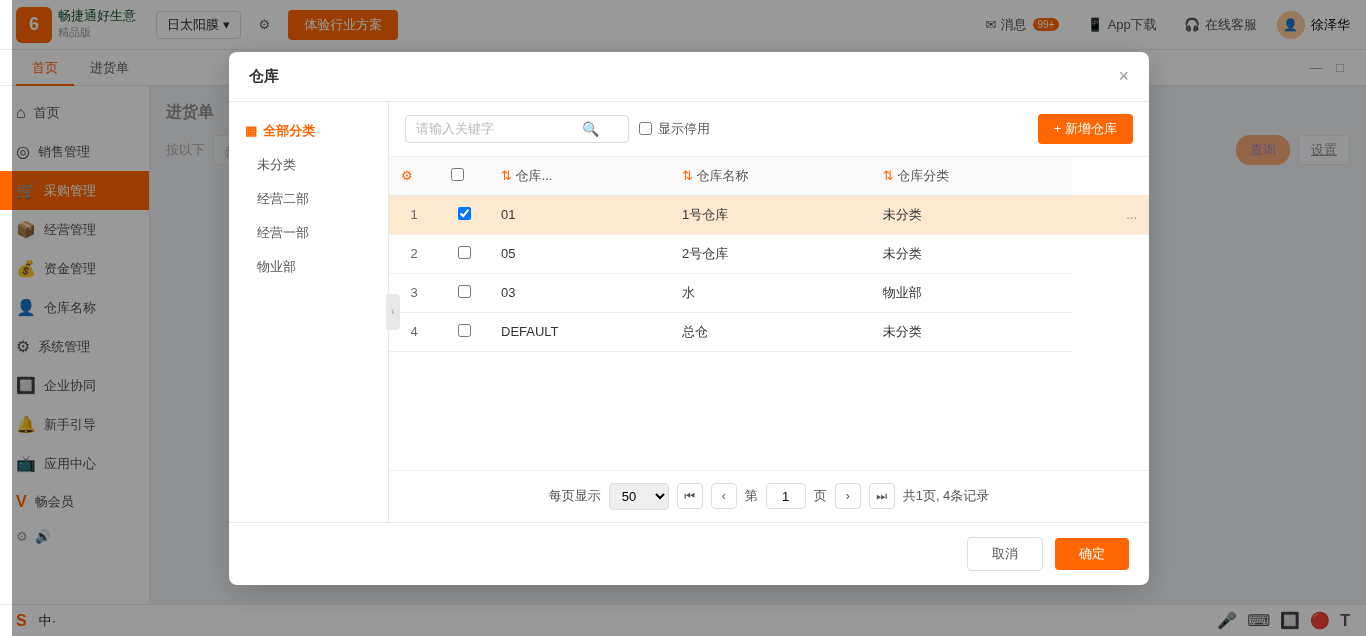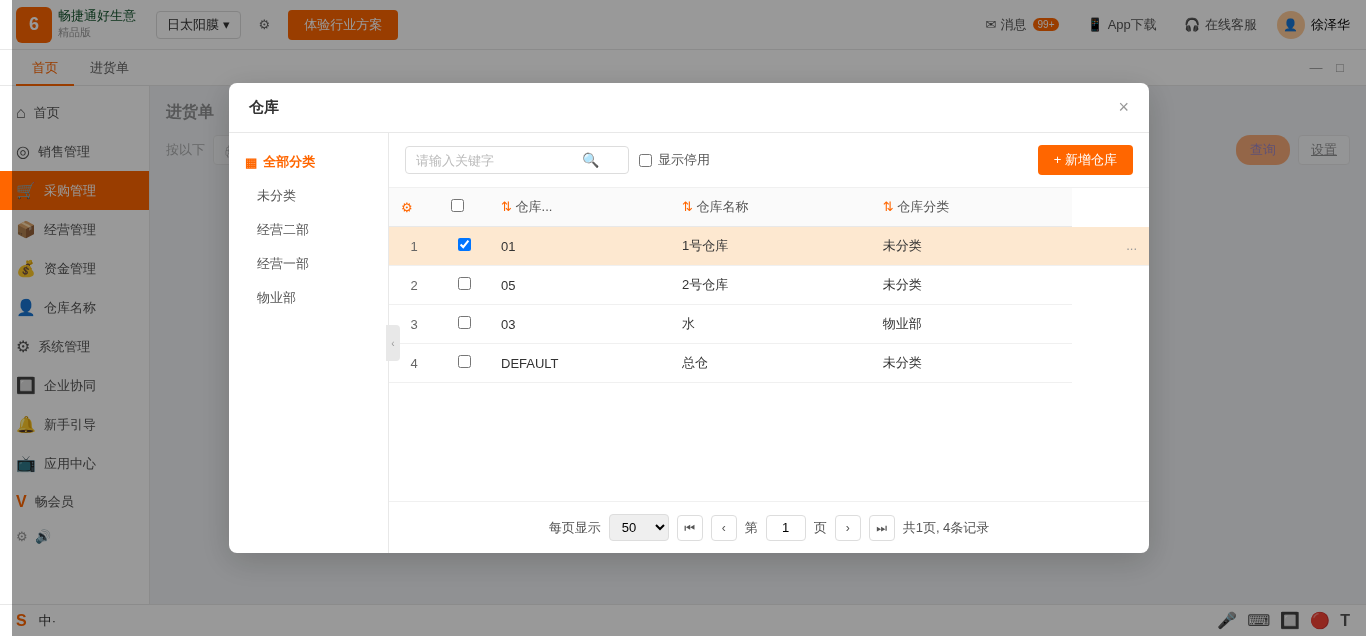--- a/index.html
+++ b/index.html
@@ -482,20 +482,24 @@
           <span class="pag-label">第</span>
           <input class="pag-input" type="text" value="1" style="">
           <span class="pag-label">页</span>
           <button class="pag-btn">›</button>
           <button class="pag-btn">⏭</button>
           <span class="pag-info">共1页, 4条记录</span>
         </div>
       </div>
     </div>
 
+    <div class="modal-footer">
+      <button class="btn-cancel">取消</button>
+      <button class="btn-confirm">确定</button>
+    </div>
   </div>
 </div>
 
 <div class="bottom-bar">
   <span style="color:#f60;font-weight:bold;font-size:16px;">S</span>
   <span style="color:#333;font-size:13px;">中·</span>
   <div class="bottom-icons">
     <span class="b-icon">🎤</span>
     <span class="b-icon">⌨</span>
     <span class="b-icon">🔲</span>

